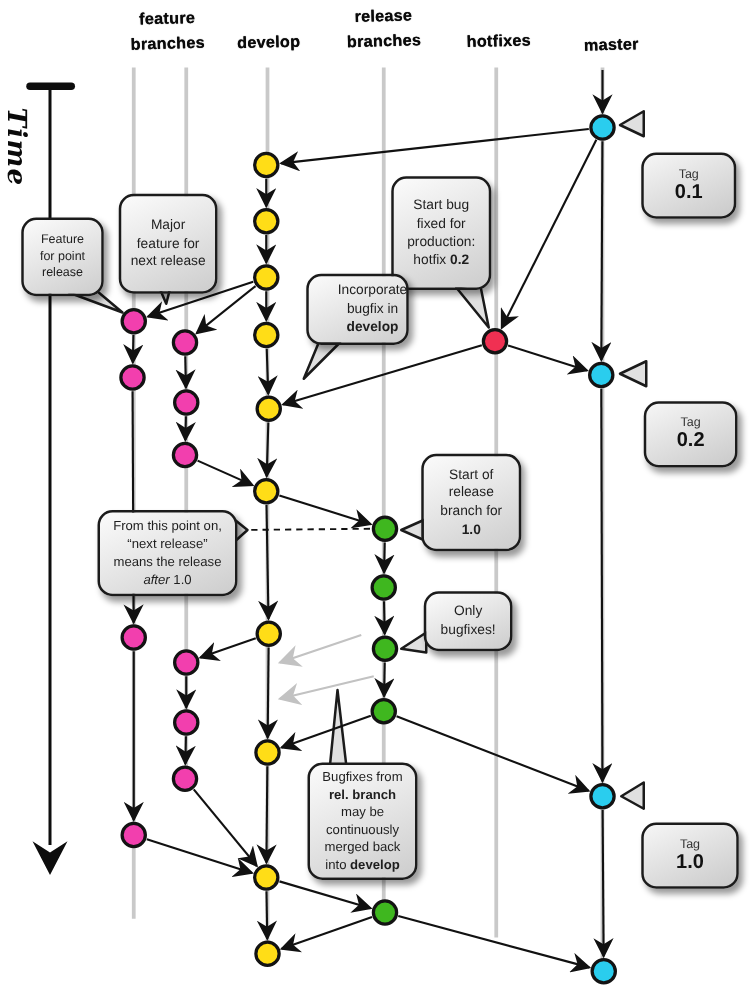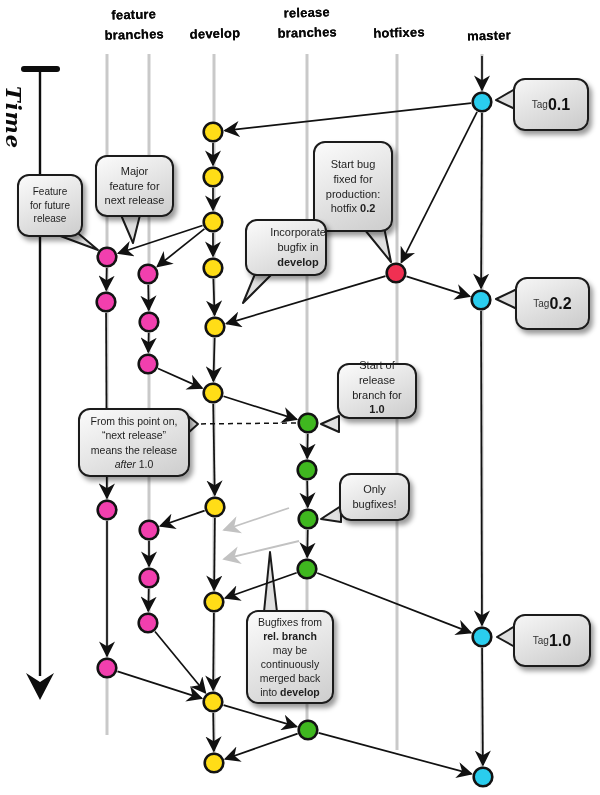--- a/index.html
+++ b/index.html
@@ -14,21 +14,21 @@
       background:linear-gradient(155deg,#fbfbfb 0%,#e9e9e9 40%,#cdcdcd 100%);
       box-shadow:3px 4px 5px rgba(0,0,0,.40);
       display:flex;flex-direction:column;justify-content:center;align-items:center;
       text-align:center;color:#1e1e1e;line-height:1.34;}
   .callout .cl{white-space:nowrap;}
   .callout .b{font-weight:bold;}
   .callout .i{font-style:italic;}
   .tag-box{position:absolute;box-sizing:border-box;border:2px solid #1b1b1b;border-radius:12px;
       background:linear-gradient(155deg,#f6f6f6 0%,#e2e2e2 45%,#cacaca 100%);
       box-shadow:3px 4px 5px rgba(0,0,0,.40);
-      display:flex;flex-direction:row;justify-content:center;align-items:center;color:#111;}
+      display:flex;flex-direction:column;justify-content:center;align-items:center;color:#111;margin-top:44px;}
   .tag-label{font-size:10px;color:#333;}
   .tag-version{font-size:16px;font-weight:bold;}
   #time-label{position:absolute;left:26px;top:86px;transform:rotate(90deg);
       transform-origin:0 0;font-family:"DejaVu Serif",serif;font-style:italic;
       font-weight:bold;font-size:21px;color:#0a0a0a;letter-spacing:1px;}
 </style>
 </head>
 <body>
 
 <div id="stage">
@@ -162,24 +162,24 @@
       <div class="col-header" style="left: 399px; top: 23px;">
         <div>hotfixes</div>
       </div>
       <div class="col-header" style="left: 489px; top: 26px;">
         <div>master</div>
       </div>
     </div>
   <div class="layer" id="callouts-layer">
       <div class="callout" style="left: 17px; top: 174px; width: 66px; height: 63px; font-size: 10px;">
         <div class="cl"><span>Feature</span></div>
-        <div class="cl"><span>for future</span></div>
+        <div class="cl"><span>for point</span></div>
         <div class="cl"><span>release</span></div>
       </div>
-      <div class="callout" style="left: 95px; top: 155px; width: 79px; height: 62px; font-size: 11px;">
+      <div class="callout" style="left: 95px; top: 155px; width: 79px; height: 80px; font-size: 11px;">
         <div class="cl"><span>Major</span></div>
         <div class="cl"><span>feature for</span></div>
         <div class="cl"><span>next release</span></div>
       </div>
       <div class="callout" style="left: 313px; top: 141px; width: 80px; height: 91px; font-size: 11px;">
         <div class="cl"><span>Start bug</span></div>
         <div class="cl"><span>fixed for</span></div>
         <div class="cl"><span>production:</span></div>
         <div class="cl"><span>hotfix </span><span class="b">0.2</span></div>
       </div>
@@ -187,21 +187,21 @@
         <div class="cl"><span>Incorporate</span></div>
         <div class="cl"><span>bugfix in</span></div>
         <div class="cl"><span class="b">develop</span></div>
       </div>
       <div class="callout" style="left: 78px; top: 408px; width: 112px; height: 69px; font-size: 10.5px; justify-content: center;">
         <div class="cl"><span>From this point on,</span></div>
         <div class="cl"><span>“next release”</span></div>
         <div class="cl"><span>means the release</span></div>
         <div class="cl"><span class="i">after</span><span> 1.0</span></div>
       </div>
-      <div class="callout" style="left: 337px; top: 363px; width: 80px; height: 56px; font-size: 11px; justify-content: flex-end;">
+      <div class="callout" style="left: 337px; top: 363px; width: 80px; height: 78px; font-size: 11px;">
         <div class="cl"><span>Start of</span></div>
         <div class="cl"><span>release</span></div>
         <div class="cl"><span>branch for</span></div>
         <div class="cl"><span class="b">1.0</span></div>
       </div>
       <div class="callout" style="left: 246px; top: 610px; width: 88px; height: 94px; font-size: 10.5px;">
         <div class="cl"><span>Bugfixes from</span></div>
         <div class="cl"><span class="b">rel. branch</span></div>
         <div class="cl"><span>may be</span></div>
         <div class="cl"><span>continuously</span></div>

